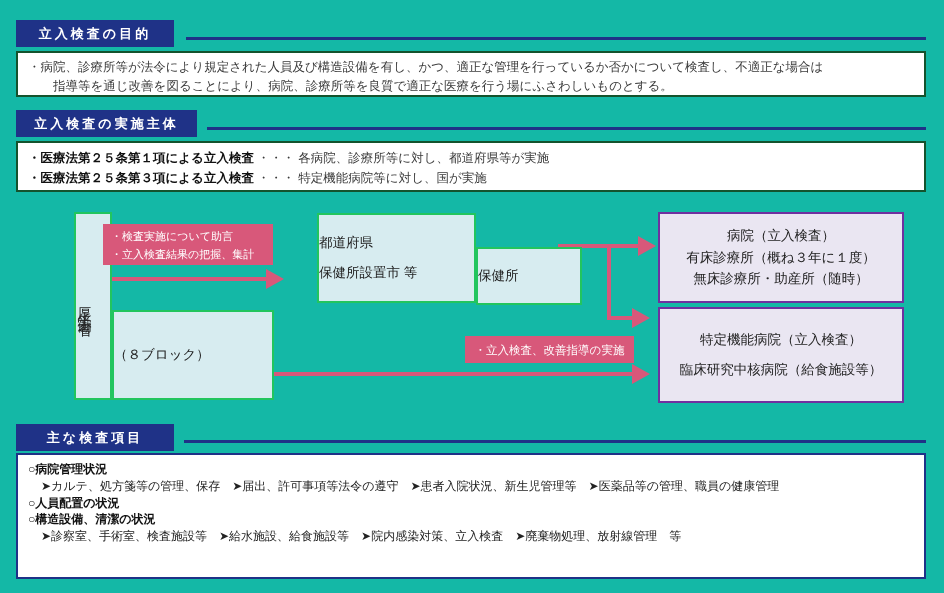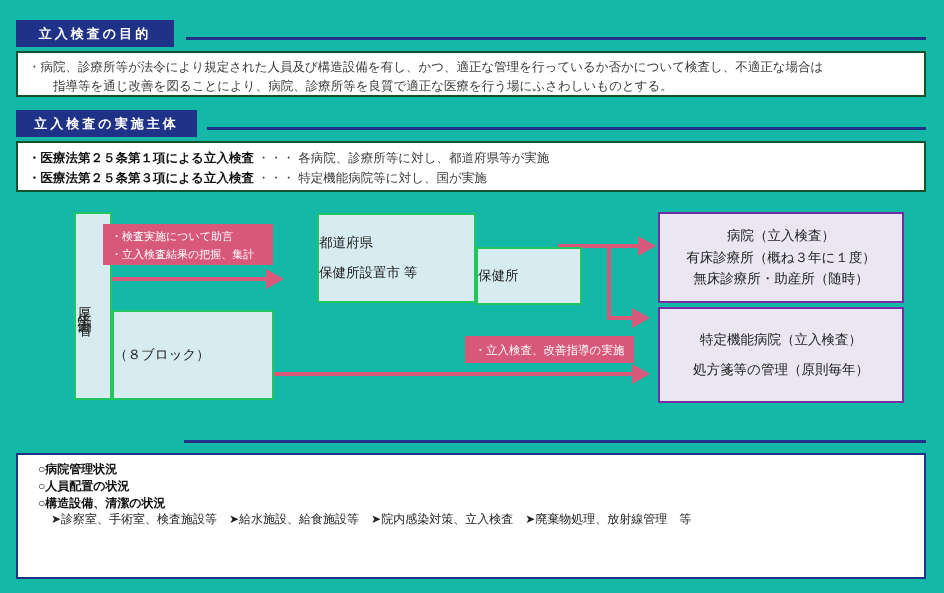--- a/index.html
+++ b/index.html
@@ -42,21 +42,21 @@
   .pink-label{
     position:absolute;background:#d8587a;color:#ffffff;font-size:11px;
     line-height:1.6;padding:4px 8px;box-sizing:border-box;z-index:3;
   }
   .arrow-layer{position:absolute;left:0;top:0;z-index:1;}
   
   .items-box{
     position:absolute;border:2px solid #1f3287;box-sizing:border-box;
     background:#ffffff;font-size:12px;line-height:1.4;color:#222222;
   }
-  .items-box .pad{padding:6px 20px;}
+  .items-box .pad{padding:6px 10px;}
   .group-title{font-weight:bold;color:#111111;}
   .item-line{padding-left:13px;}
 </style>
 </head>
 <body>
 
 <div class="canvas">
 
   <div class="sec-header" style="left:16px;top:20px;width:158px;height:27px;">
     <span>立入検査の目的</span>
@@ -122,34 +122,38 @@
   </div>
 
   <div class="node-purple" style="left:658px;top:212px;width:246px;height:91px;line-height:1.6;">
     <div>病院（立入検査）</div>
     <div>有床診療所（概ね３年に１度）</div>
     <div>無床診療所・助産所（随時）</div>
   </div>
 
   <div class="node-purple" style="left:658px;top:307px;width:246px;height:96px;line-height:2.2;">
     <div>特定機能病院（立入検査）</div>
-    <div>処方箋等の管理（原則毎年）</div>
+    <div>臨床研究中核病院（給食施設等）</div>
   </div>
 
   <div class="pink-label" style="left:103px;top:224px;width:170px;height:41px;">
     <div>・検査実施について助言</div>
     <div>・立入検査結果の把握、集計</div>
   </div>
   <div class="pink-label" style="left:465px;top:336px;width:169px;height:27px;font-size:11.5px;display:flex;align-items:flex-end;justify-content:center;">
     <span>・立入検査、改善指導の実施</span>
   </div>
 
+  <div class="sec-header" style="left:16px;top:424px;width:158px;height:27px;">
+    <span>主な検査項目</span>
+  </div>
   <div class="hline" style="left:184px;top:440px;width:742px;"></div>
   <div class="items-box" style="left:16px;top:453px;width:910px;height:126px;">
     <div class="pad">
       <div class="group-title">○病院管理状況</div>
+      <div class="item-line">➤カルテ、処方箋等の管理、保存　➤届出、許可事項等法令の遵守　➤患者入院状況、新生児管理等　➤医薬品等の管理、職員の健康管理</div>
       <div class="group-title">○人員配置の状況</div>
       <div class="group-title">○構造設備、清潔の状況</div>
       <div class="item-line">➤診察室、手術室、検査施設等　➤給水施設、給食施設等　➤院内感染対策、立入検査　➤廃棄物処理、放射線管理　等</div>
     </div>
   </div>
 
 </div>
 
 </body></html>

